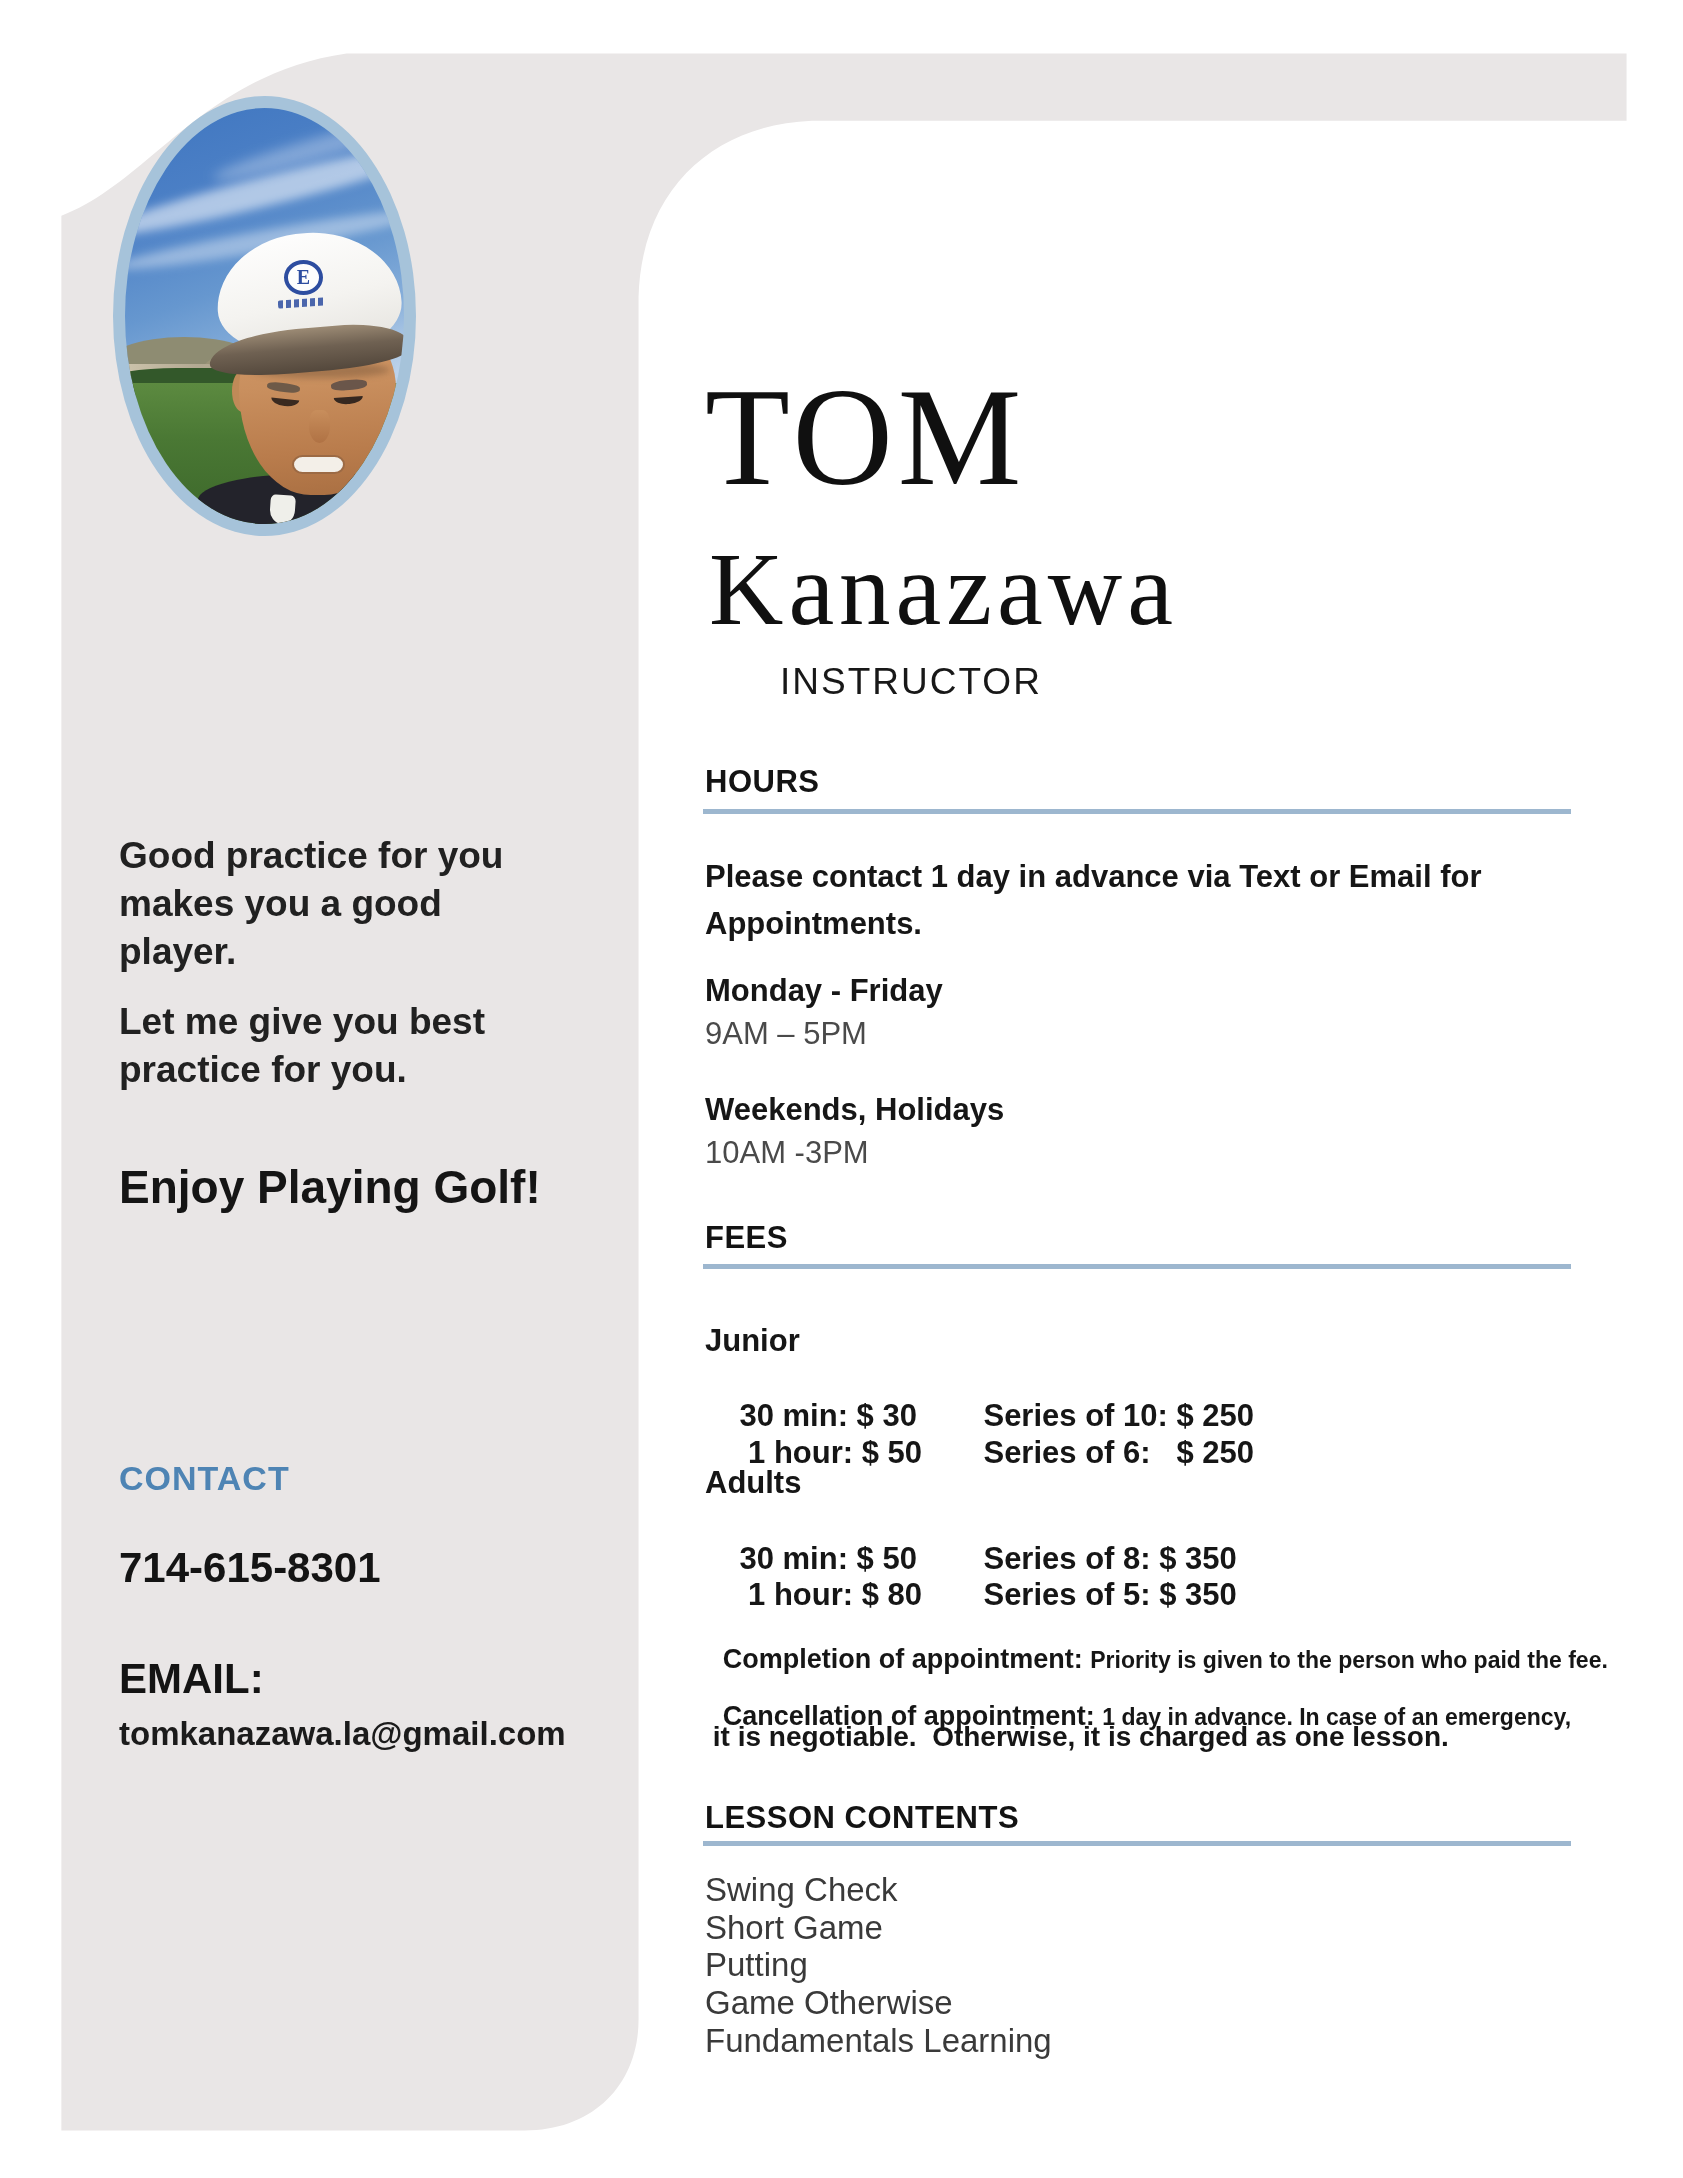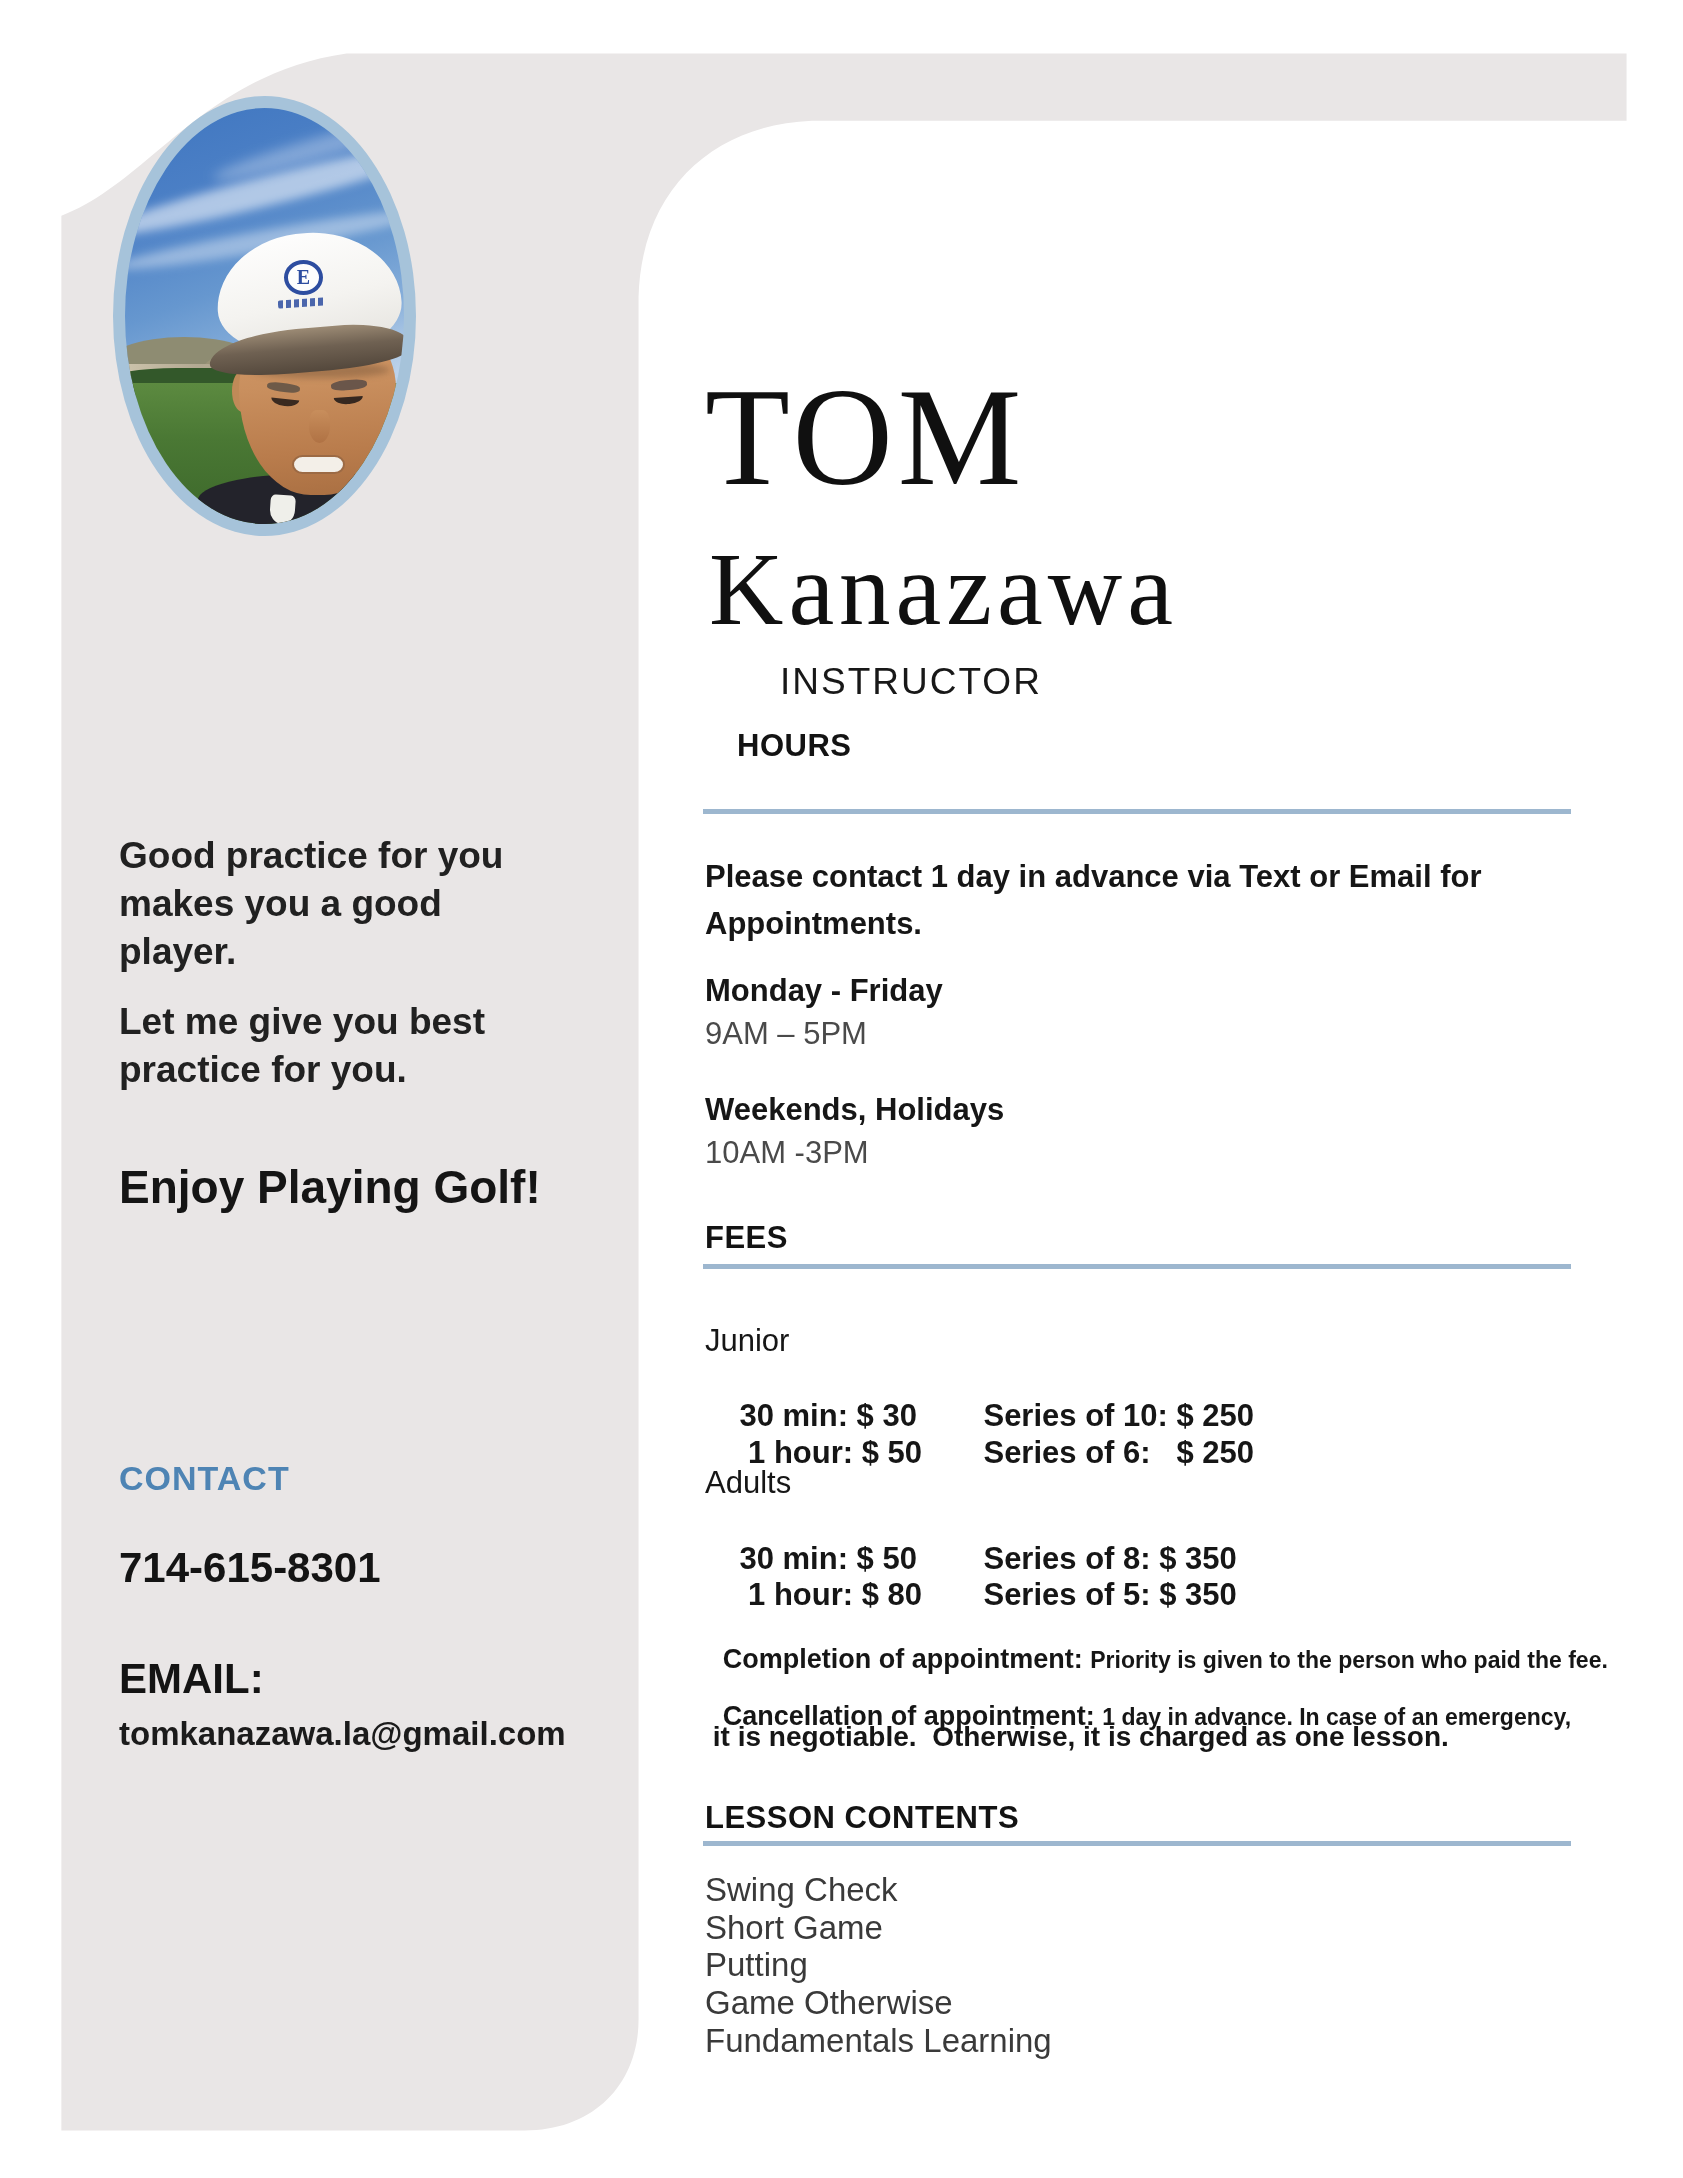--- a/index.html
+++ b/index.html
@@ -62,29 +62,29 @@
   .email-address{left:119px;top:1715px;font-size:33px;font-weight:700;color:#1b1b1b;white-space:nowrap;}
 
   
   .name-first{left:705px;top:368px;font-family:"Liberation Serif",serif;font-size:139px;line-height:139px;letter-spacing:5px;color:#101010;}
   .name-last{left:709px;top:535px;font-family:"Liberation Serif",serif;font-size:103px;line-height:109px;letter-spacing:5px;color:#101010;text-align:center;}
   .role{left:780px;top:661px;font-size:37px;letter-spacing:2px;color:#181818;}
 
   
   .section-heading{left:705px;font-size:31px;font-weight:700;letter-spacing:0.5px;color:#131313;white-space:nowrap;}
   .rule{left:703px;width:868px;height:5px;background:#9db7cf;}
-  .hours-heading{top:728px;margin-left:32px;}  .hours-rule{top:809px;}
+  .hours-heading{top:764px;}  .hours-rule{top:809px;}
   .hours-note{left:705px;top:853px;width:901px;font-size:31px;line-height:47px;font-weight:700;color:#161616;}
   .sched-days{left:705px;font-size:31px;font-weight:700;color:#161616;white-space:nowrap;}
   .sched-time{left:705px;font-size:31px;color:#4a4a4a;white-space:nowrap;}
   .days1{top:973px;} .time1{top:1016px;}
   .days2{top:1092px;} .time2{top:1135px;text-align:right;}
 
   .fees-heading{top:1220px;} .fees-rule{top:1264px;}
-  .fee-group{left:705px;font-size:31px;font-weight:400;color:#161616;white-space:nowrap;}
+  .fee-group{left:705px;font-size:31px;font-weight:700;color:#161616;white-space:nowrap;}
   .group1{top:1323px;} .group2{top:1465px;}
   .fee-row{left:705px;font-size:31px;font-weight:700;color:#161616;white-space:pre;}
   .fee-row .col-left{display:inline-block;width:244px;white-space:pre;}
   .row-j1{top:1362px;} .row-j2{top:1399px;}
   .row-a1{top:1505px;} .row-a2{top:1541px;}
 
   .fine-line{left:705px;white-space:pre;color:#161616;font-weight:700;}
   .fine-label{font-size:27px;font-weight:700;}
   .fine-text{font-size:23px;font-weight:700;}
   .completion{top:1626px;}

